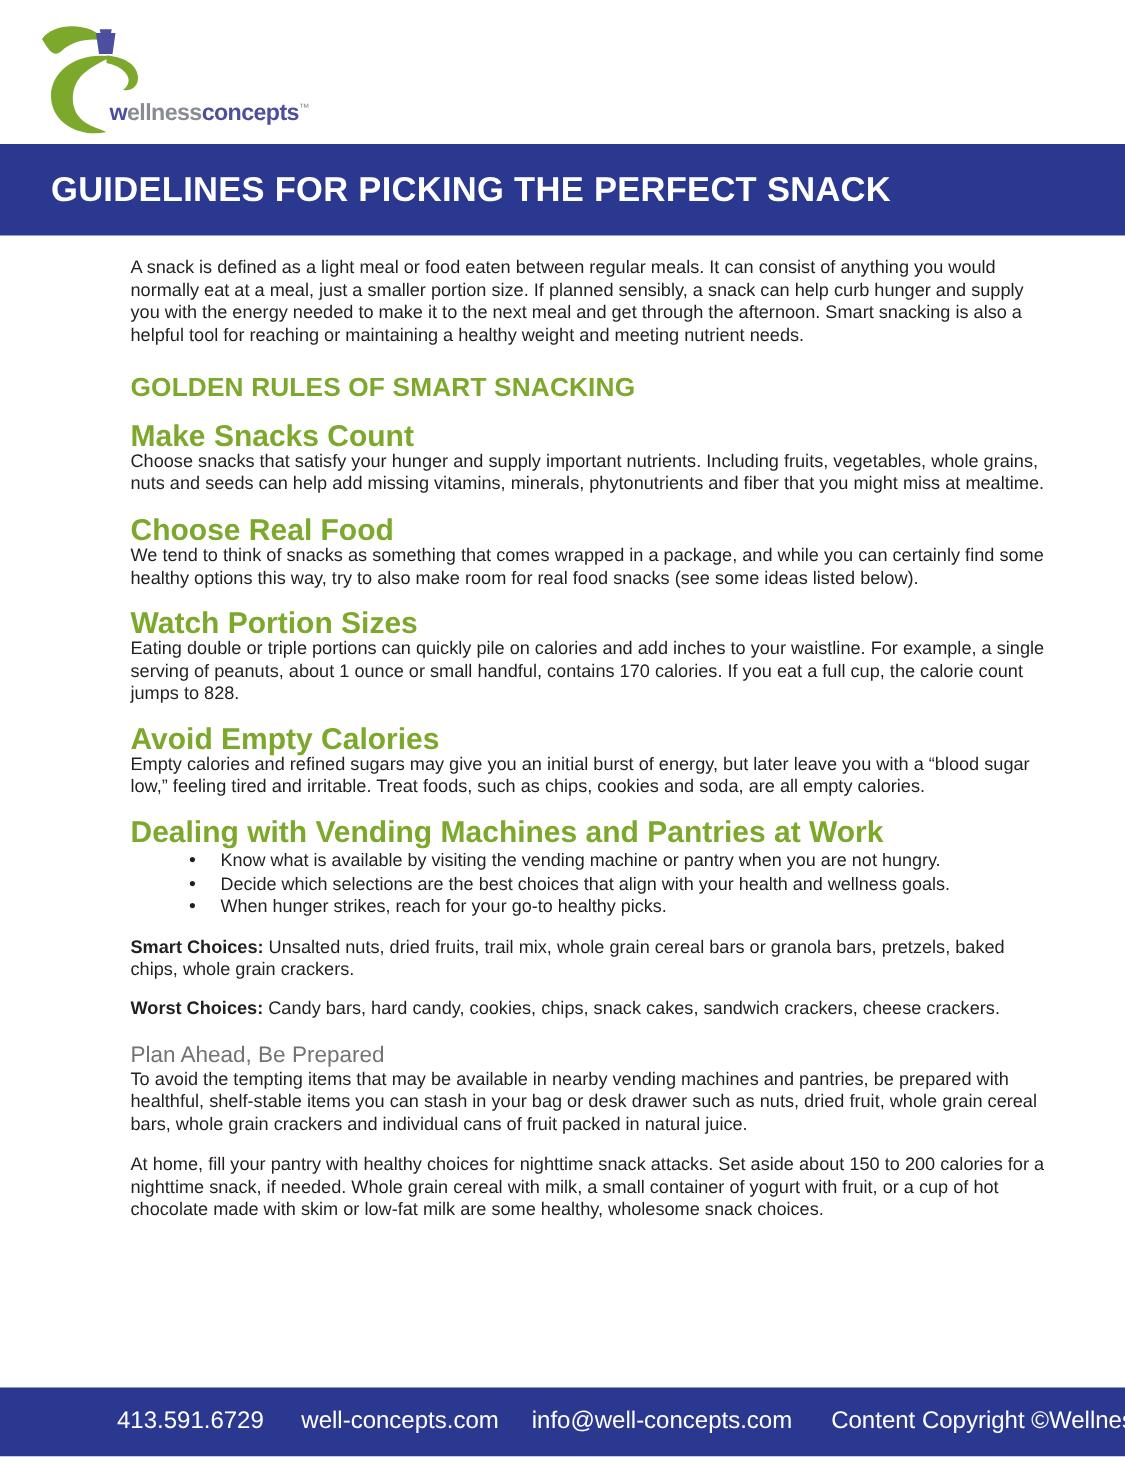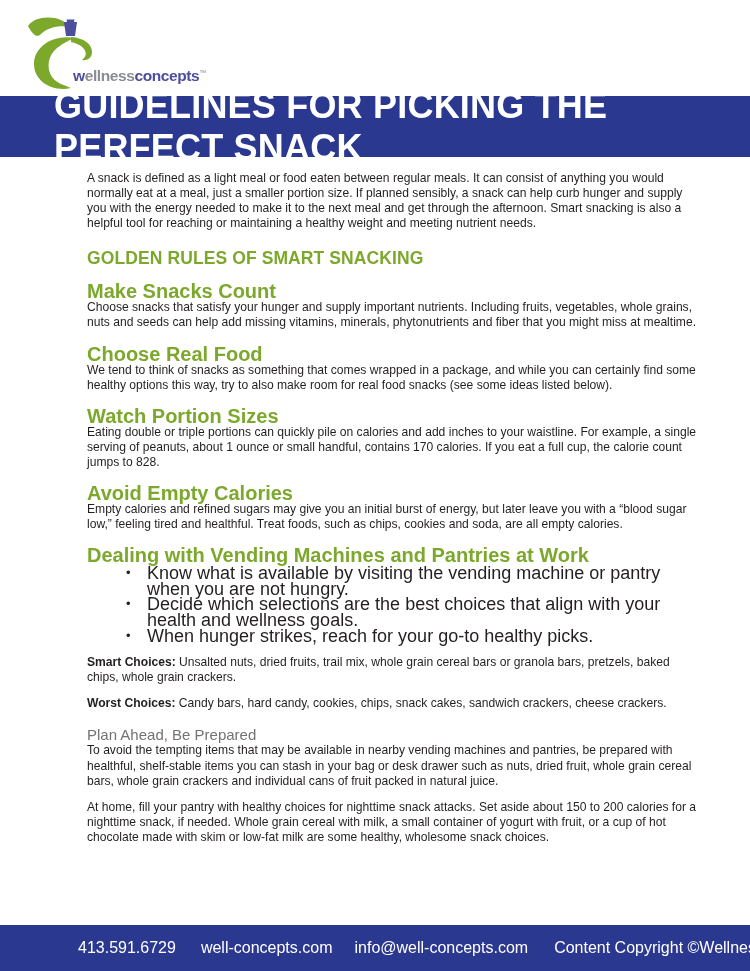--- a/index.html
+++ b/index.html
@@ -56,24 +56,24 @@
 
   
   .banner {
     background: #2b3890;
     height: 61px;
     display: flex;
     align-items: center;
   }
   .banner-title {
     color: #ffffff;
-    font-size: 36px;
+    font-size: 23px;
     font-weight: bold;
     letter-spacing: 0.2px;
-    margin-left: 54px;
+    margin-left: 34px;
     font-family: "Liberation Sans", sans-serif;
   }
 
   
   .content {
     padding: 14px 52px 0 87px;
   }
   p {
     margin: 0;
     font-size: 12.1px;
@@ -104,21 +104,21 @@
     font-size: 15px;
     color: #737373;
   }
 
   ul.bullets {
     margin: 2px 0 0 0;
     padding: 0 0 0 39px;
     list-style: none;
   }
   ul.bullets li {
-    font-size: 18px;
+    font-size: 12px;
     line-height: 15.6px;
     position: relative;
     padding-left: 21px;
   }
   ul.bullets li::before {
     content: "\2022";
     position: absolute;
     left: 0;
     top: -1px;
     font-size: 13px;
@@ -190,21 +190,21 @@
   <div class="gap-md"></div>
   <h2 class="sub-title">Choose Real Food</h2>
   <p>We tend to think of snacks as something that comes wrapped in a package, and while you can certainly find some healthy options this way, try to also make room for real food snacks (see some ideas listed below).</p>
 
   <div class="gap-md"></div>
   <h2 class="sub-title">Watch Portion Sizes</h2>
   <p>Eating double or triple portions can quickly pile on calories and add inches to your waistline. For example, a single serving of peanuts, about 1 ounce or small handful, contains 170 calories. If you eat a full cup, the calorie count jumps to 828.</p>
 
   <div class="gap-md"></div>
   <h2 class="sub-title">Avoid Empty Calories</h2>
-  <p>Empty calories and refined sugars may give you an initial burst of energy, but later leave you with a “blood sugar low,” feeling tired and healthful. Treat foods, such as chips, cookies and soda, are all empty calories.</p>
+  <p>Empty calories and refined sugars may give you an initial burst of energy, but later leave you with a “blood sugar low,” feeling tired and irritable. Treat foods, such as chips, cookies and soda, are all empty calories.</p>
 
   <div class="gap-md"></div>
   <h2 class="sub-title">Dealing with Vending Machines and Pantries at Work</h2>
   <ul class="bullets">
     <li>Know what is available by visiting the vending machine or pantry when you are not hungry.</li>
     <li>Decide which selections are the best choices that align with your health and wellness goals.</li>
     <li>When hunger strikes, reach for your go-to healthy picks.</li>
   </ul>
 
   <div class="gap-sm"></div>

